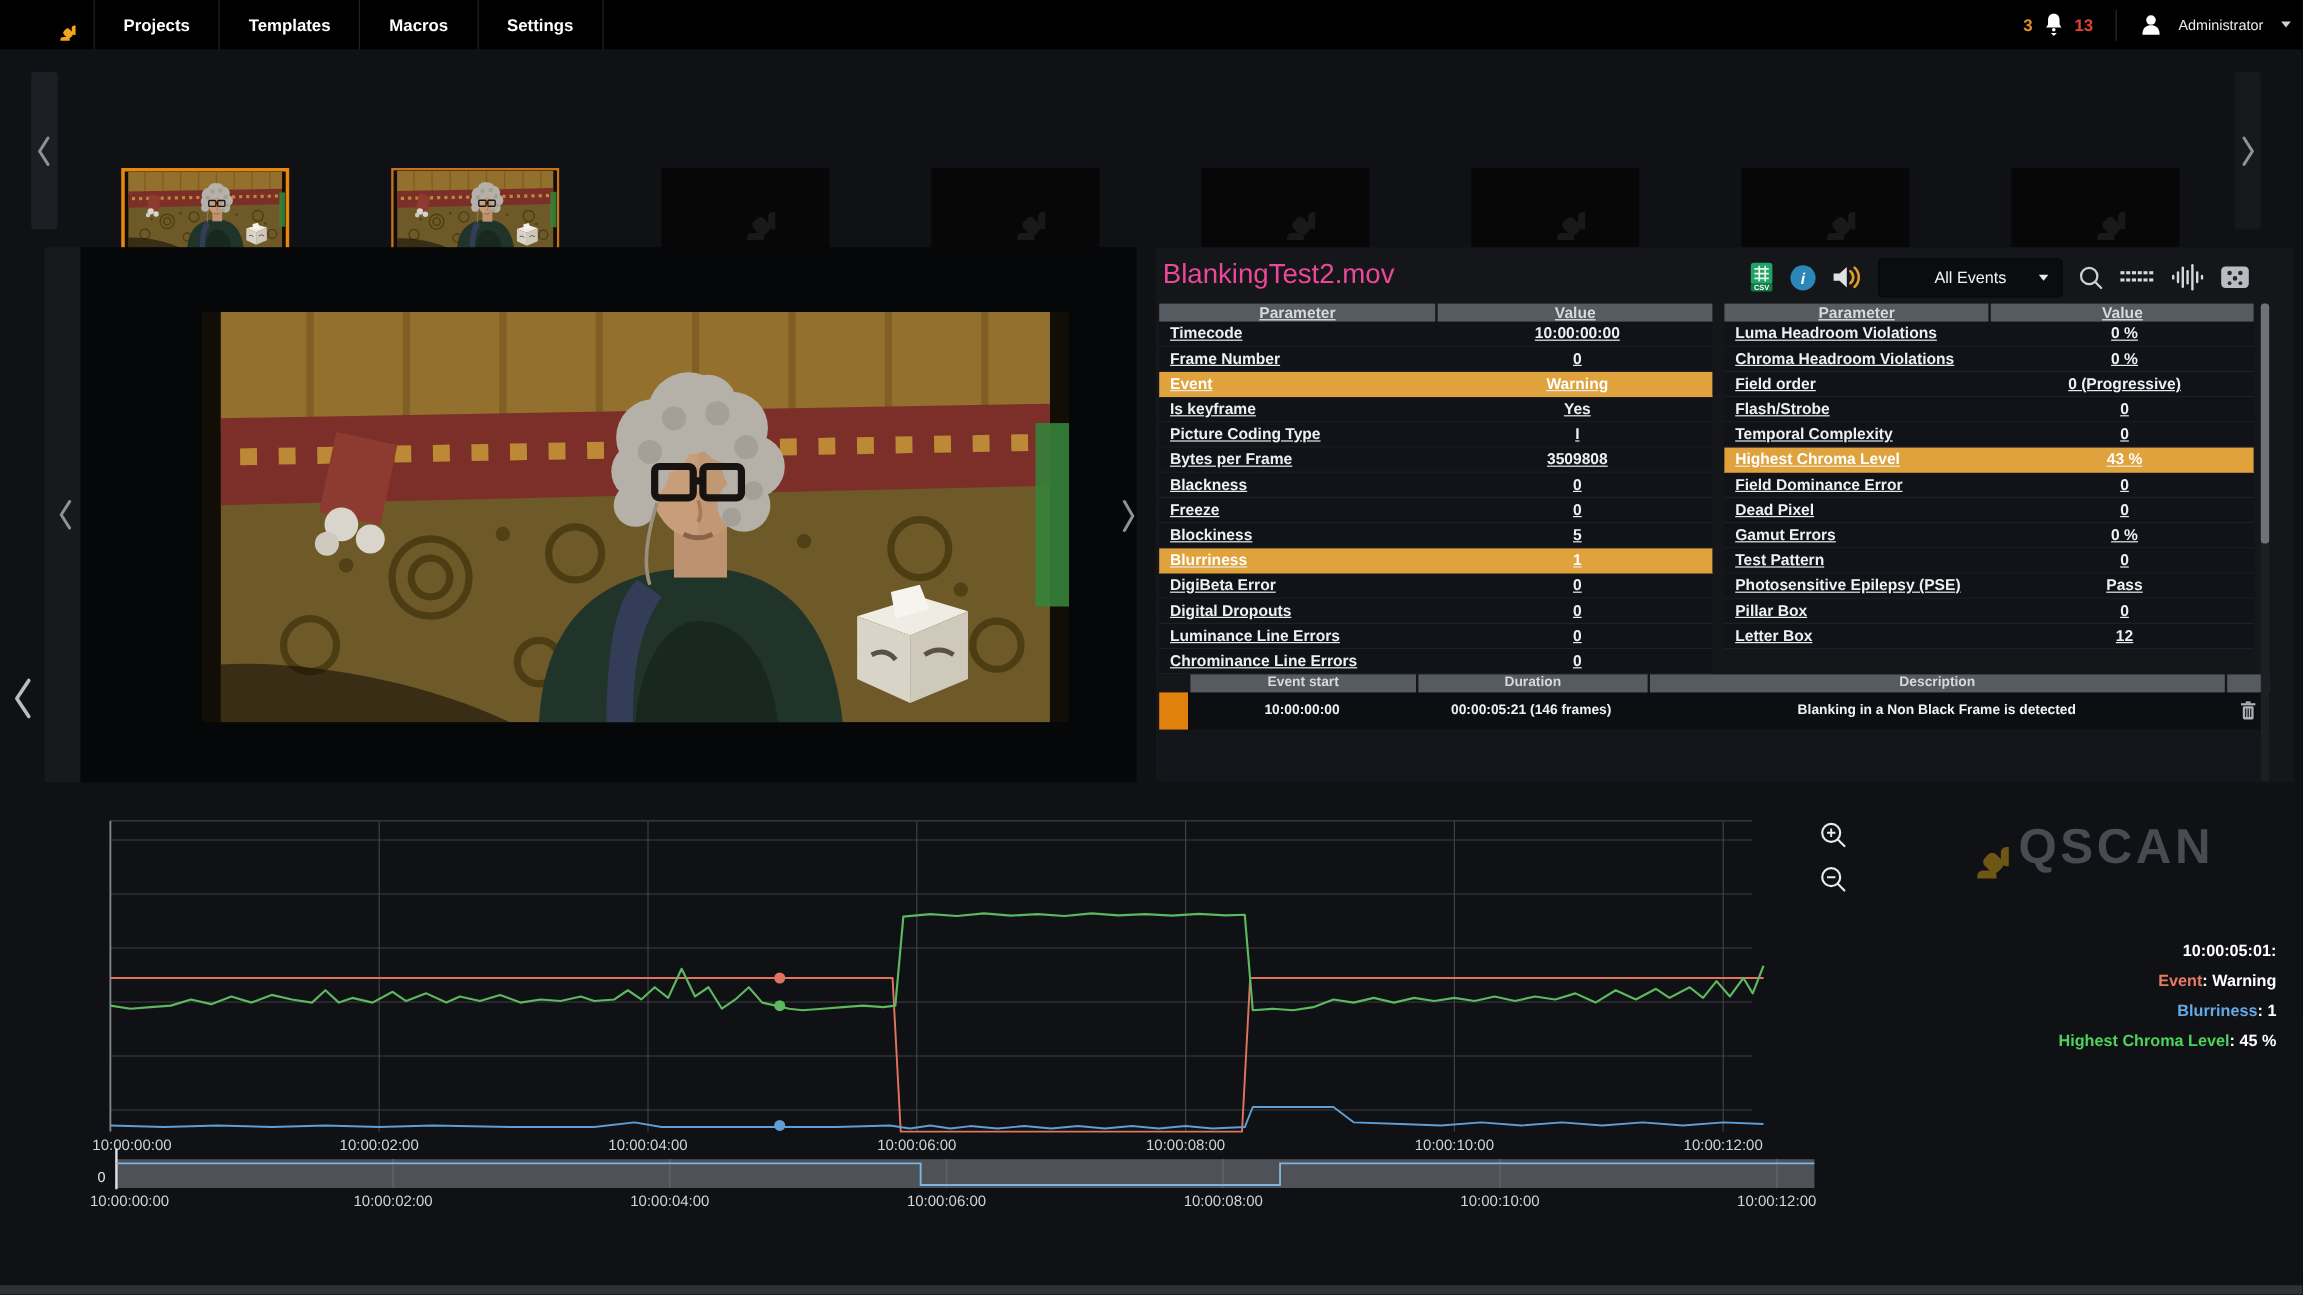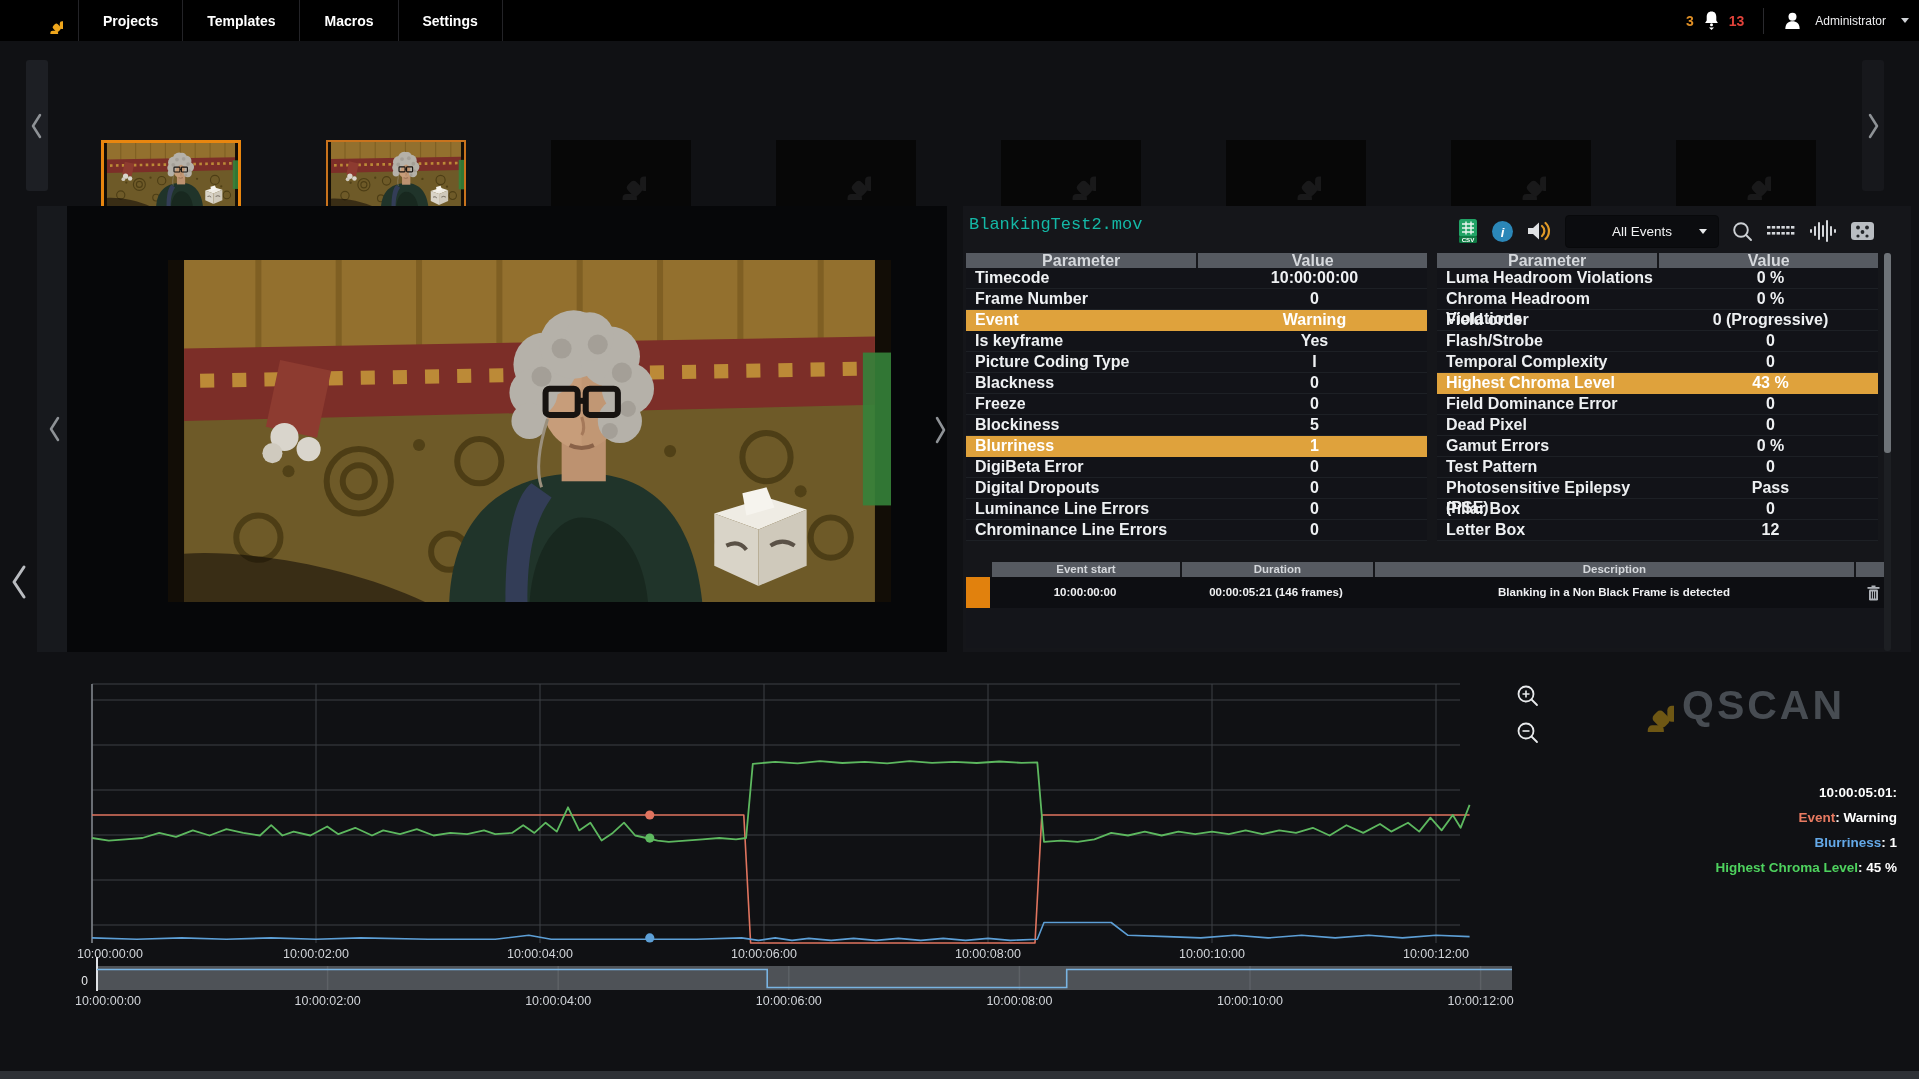--- a/index.html
+++ b/index.html
@@ -32,28 +32,28 @@
   .thumb svg.wm{width:50px;height:50px;color:#19191a;}
 
   
   .player{position:absolute;left:67px;top:206px;width:880px;height:446px;background:#060709;}
   .player-strip{position:absolute;left:37px;top:206px;width:36px;height:446px;background:#17191d;display:flex;align-items:center;justify-content:center;}
   .frame{position:absolute;left:168px;top:260px;width:723px;height:342px;}
   .frame svg{width:100%;height:100%;display:block;}
 
   
   .inspector{position:absolute;left:963px;top:206px;width:948px;height:446px;background:#15161a;}
-  .panel-title{position:absolute;left:6px;top:9px;font-size:17px;color:#14b8a6;font-weight:400;font-family:Liberation Mono, monospace;}
+  .panel-title{position:absolute;left:6px;top:9px;font-size:23px;color:#ec4899;font-weight:400;}
   .toolbar{position:absolute;left:494px;top:6px;height:38px;display:flex;align-items:center;gap:12px;}
   .tb-icon{display:flex;align-items:center;justify-content:center;cursor:pointer;}
   .select-box{position:relative;width:152px;height:31px;background:#0b0c0f;border:1px solid #08090b;border-radius:4px;
               display:flex;align-items:center;justify-content:center;font-size:13.5px;color:#f2f3f4;cursor:pointer;}
   .select-box .caret{position:absolute;right:11px;border-top-color:#e8eaec;}
 
-  .ptable{position:absolute;font-size:16px;font-weight:700;}
+  .ptable{position:absolute;font-size:13px;font-weight:700;text-decoration:underline;}
   .ptable .hdr{display:flex;height:15px;line-height:15px;}
   .ptable .hdr div{background:#565a61;color:#d5d8dc;text-align:center;}
   .ptable .hdr div:first-child{margin-right:2px;}
   .prow{display:flex;height:20px;line-height:20px;background:#121318;border-bottom:1px solid #1d2025;color:#eef0f2;cursor:pointer;}
   .prow .p{padding-left:9px;}
   .prow .v{text-align:center;}
   .prow.hl{background:#dfa23c;border-bottom-color:#dfa23c;color:#fff;}
   .c1{width:50.2%;} .c2{width:49.8%;box-sizing:border-box;}
 
   .etable{position:absolute;left:3px;top:356px;width:925px;font-size:11.5px;font-weight:700;}
@@ -382,20 +382,24 @@
           <div class="p c1">Event</div>
           <div class="v c2">Warning</div>
         </div>
         <div class="prow">
           <div class="p c1">Is keyframe</div>
           <div class="v c2">Yes</div>
         </div>
         <div class="prow">
           <div class="p c1">Picture Coding Type</div>
           <div class="v c2">I</div>
+        </div>
+        <div class="prow">
+          <div class="p c1">Bytes per Frame</div>
+          <div class="v c2">3509808</div>
         </div>
         <div class="prow">
           <div class="p c1">Blackness</div>
           <div class="v c2">0</div>
         </div>
         <div class="prow">
           <div class="p c1">Freeze</div>
           <div class="v c2">0</div>
         </div>
         <div class="prow">

